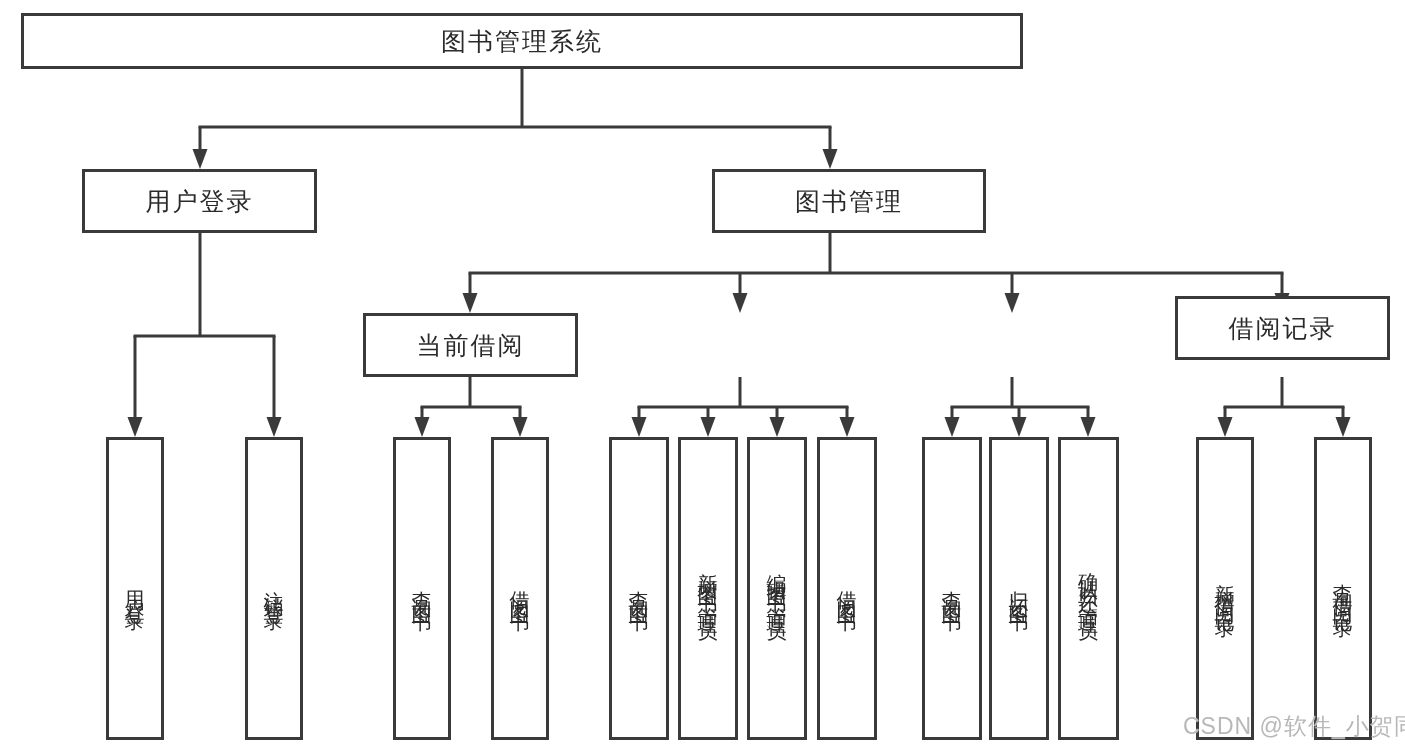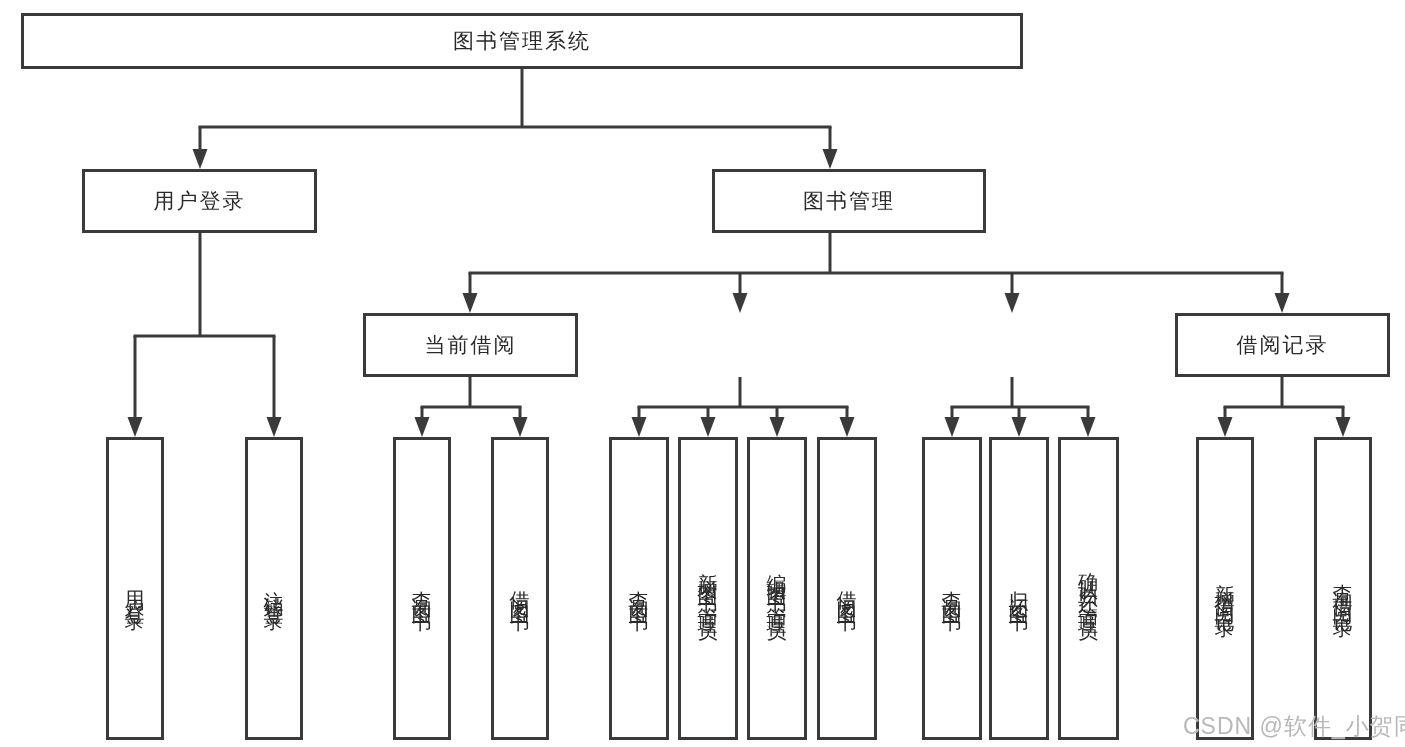--- a/index.html
+++ b/index.html
@@ -6,21 +6,21 @@
   html,body { margin:0; padding:0; background:#ffffff; }
   .canvas {
     position:relative; width:1405px; height:747px; overflow:hidden;
     background:#ffffff; font-family:"Liberation Sans", sans-serif;
   }
   .connectors { position:absolute; left:0; top:0; width:1405px; height:747px; }
   .node {
     position:absolute; box-sizing:border-box;
     border:3px solid var(--line); background:#ffffff;
     display:flex; align-items:center; justify-content:center;
-    color:var(--text); font-size:21px; letter-spacing:2px; white-space:nowrap;
+    color:var(--text); font-size:25px; letter-spacing:2px; white-space:nowrap;
     z-index:2;
   }
   .leaf {
     top:437px; height:303px;
     writing-mode:vertical-rl; text-orientation:mixed;
     letter-spacing:7px; font-size:20px; line-height:1;
     padding:6px 0;
   }
   .watermark {
     position:absolute; left:1183px; top:711px; z-index:5;
@@ -108,21 +108,21 @@
       <path d="M1335.5,417 L1350.5,417 L1343,437 Z" fill="#3a3a3a" stroke="none"></path>
     </g>
   </svg>
 
   <div class="node" style="left:21px;top:13px;width:1002px;height:56px">图书管理系统</div>
 
   <div class="node" style="left:82px;top:169px;width:235px;height:64px">用户登录</div>
   <div class="node" style="left:712px;top:169px;width:274px;height:64px">图书管理</div>
 
   <div class="node" style="left:363px;top:313px;width:215px;height:64px">当前借阅</div>
-  <div class="node" style="left:1175px;top:313px;width:215px;height:64px">借阅记录</div>
+  <div class="node" style="left:1175px;top:296px;width:215px;height:64px">借阅记录</div>
 
   <div class="node leaf" style="left:106px;width:58px">用户登录</div>
   <div class="node leaf" style="left:245px;width:58px">注销登录</div>
 
   <div class="node leaf" style="left:393px;width:58px">查询图书</div>
   <div class="node leaf" style="left:491px;width:58px">借阅图书</div>
 
   <div class="node leaf" style="left:609px;width:60px">查询图书</div>
   <div class="node leaf" style="left:678px;width:60px">新增图书（管理员）</div>
   <div class="node leaf" style="left:747px;width:60px">编辑图书（管理员）</div>

